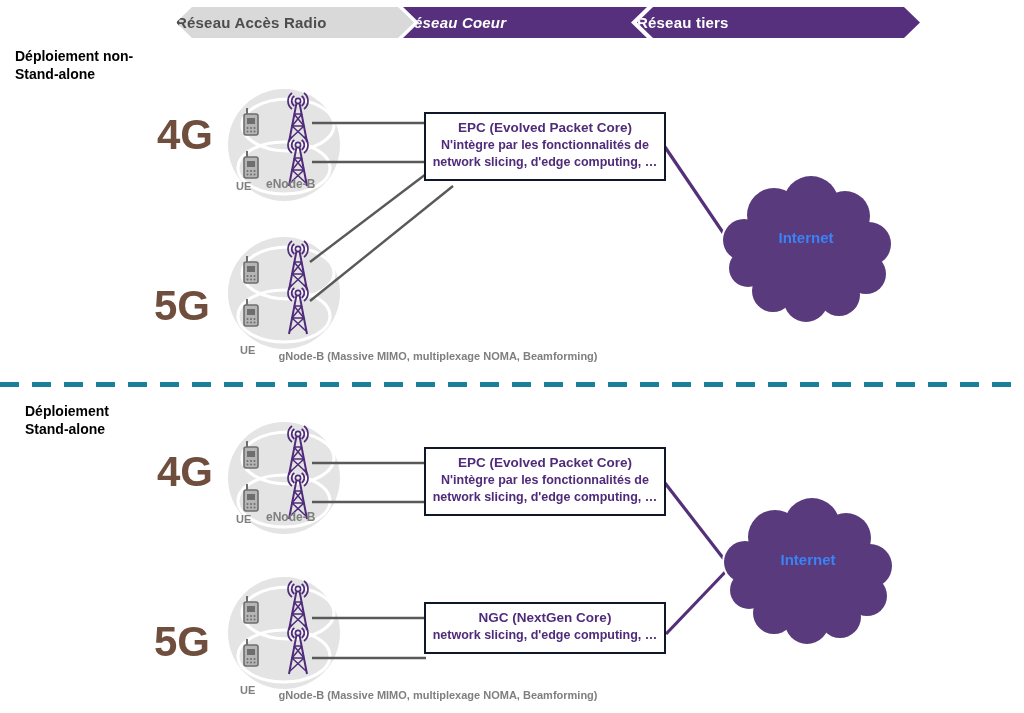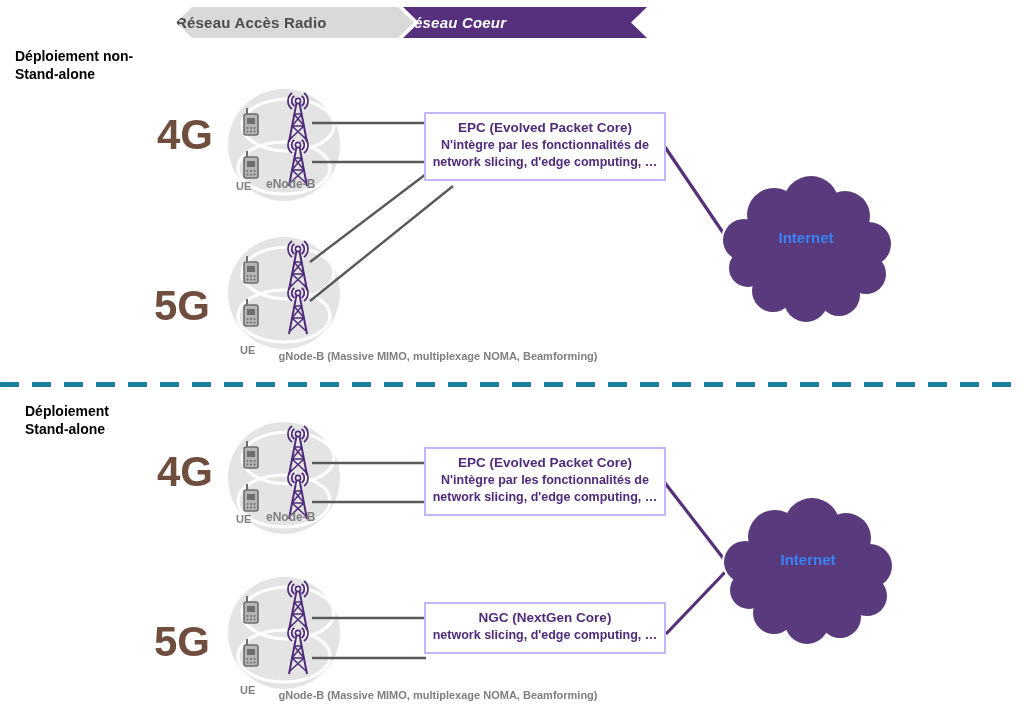--- a/index.html
+++ b/index.html
@@ -13,21 +13,21 @@
   .seg-purple{background:#56307d;color:#ffffff;}
   .dep{position:absolute;color:#000000;font-weight:bold;font-size:14px;
        text-align:left;line-height:1.3;}
   .gen{position:absolute;color:#6f4e3d;font-weight:bold;font-size:42px;width:80px;text-align:center;line-height:1.05;}
   .cell{position:absolute;width:130px;height:130px;}
   .celllabel{position:absolute;color:#7f7f7f;font-weight:bold;}
   .ue{font-size:11px;}
   .enb{font-size:12px;}
   .caption{font-size:11px;text-align:center;width:360px;}
   .infobox{position:absolute;left:424px;width:242px;box-sizing:border-box;
-       border:2px solid #c4b5fd;background:#fff;text-align:center;color:#4f2b7a;
+       border:2px solid #0f172a;background:#fff;text-align:center;color:#4f2b7a;
        padding:6px 4px 8px;}
   .infobox .btitle{font-size:13.5px;font-weight:bold;margin-bottom:2px;}
   .infobox .bline{font-size:12.5px;font-weight:bold;line-height:1.35;}
   .cloud{position:absolute;width:174px;height:152px;}
   .inet{position:absolute;width:120px;text-align:center;color:#3b82f6;
         font-weight:bold;font-size:15px;}
   .divider{position:absolute;left:0;top:382px;width:1024px;height:5px;
         background:repeating-linear-gradient(to right,#1b7e9b 0 19px,transparent 19px 32px);}
   .lines{position:absolute;left:0;top:0;pointer-events:none;}
 </style>
@@ -92,20 +92,21 @@
         <ellipse cx="87" cy="81" rx="55" ry="40"></ellipse>
       </g>
     </symbol>
   </defs>
 </svg>
 
 <div class="stage">
 
   <div class="seg hex seg-gray" style="left:176px;width:238px;">Réseau Accès Radio</div>
   <div class="seg notch seg-purple" style="left:403px;width:244px;">Réseau Coeur</div>
+  <div class="seg hex seg-purple" style="left:637px;width:283px;">Réseau tiers</div>
 
   <div class="dep" style="left:15px;top:47px;width:155px;">
     <div>Déploiement non-</div>
     <div>Stand-alone</div>
   </div>
   <div class="dep" style="left:25px;top:402px;width:135px;">
     <div>Déploiement</div>
     <div>Stand-alone</div>
   </div>
 

